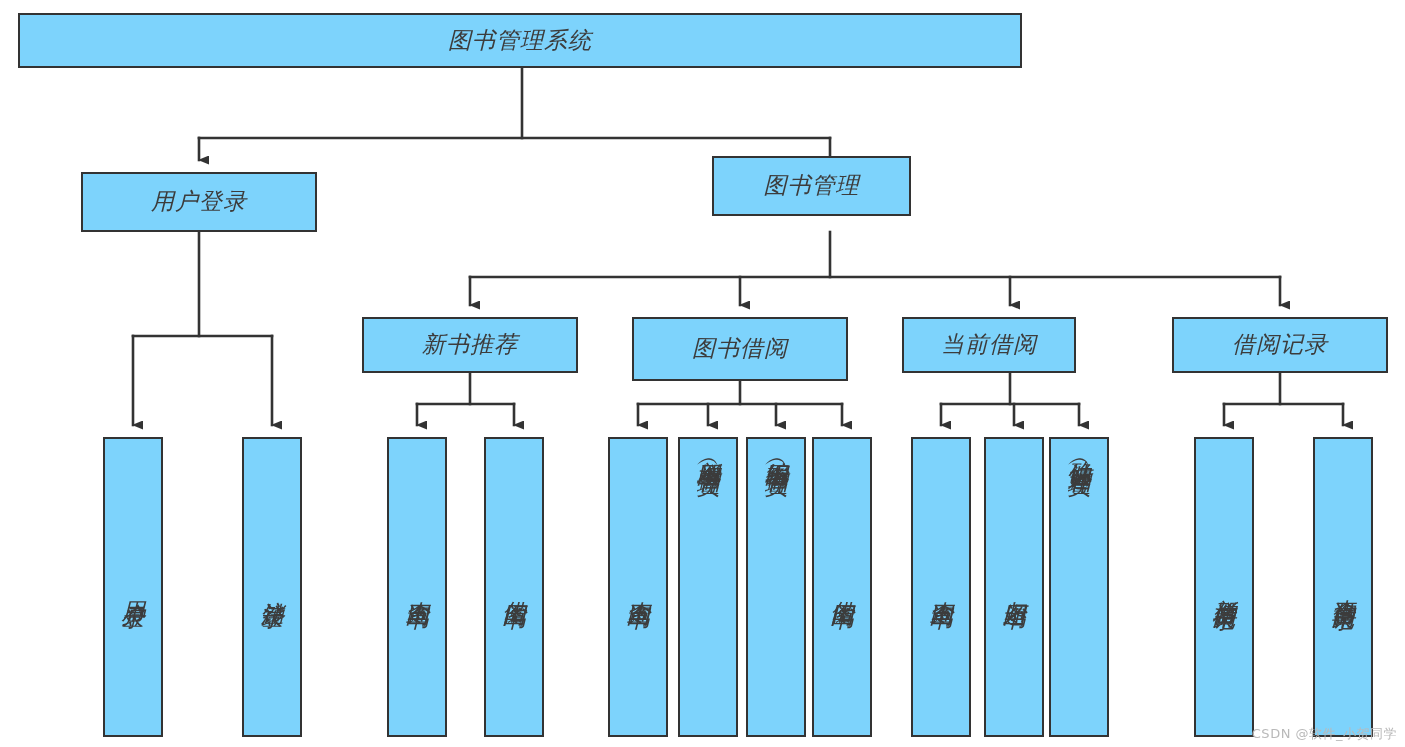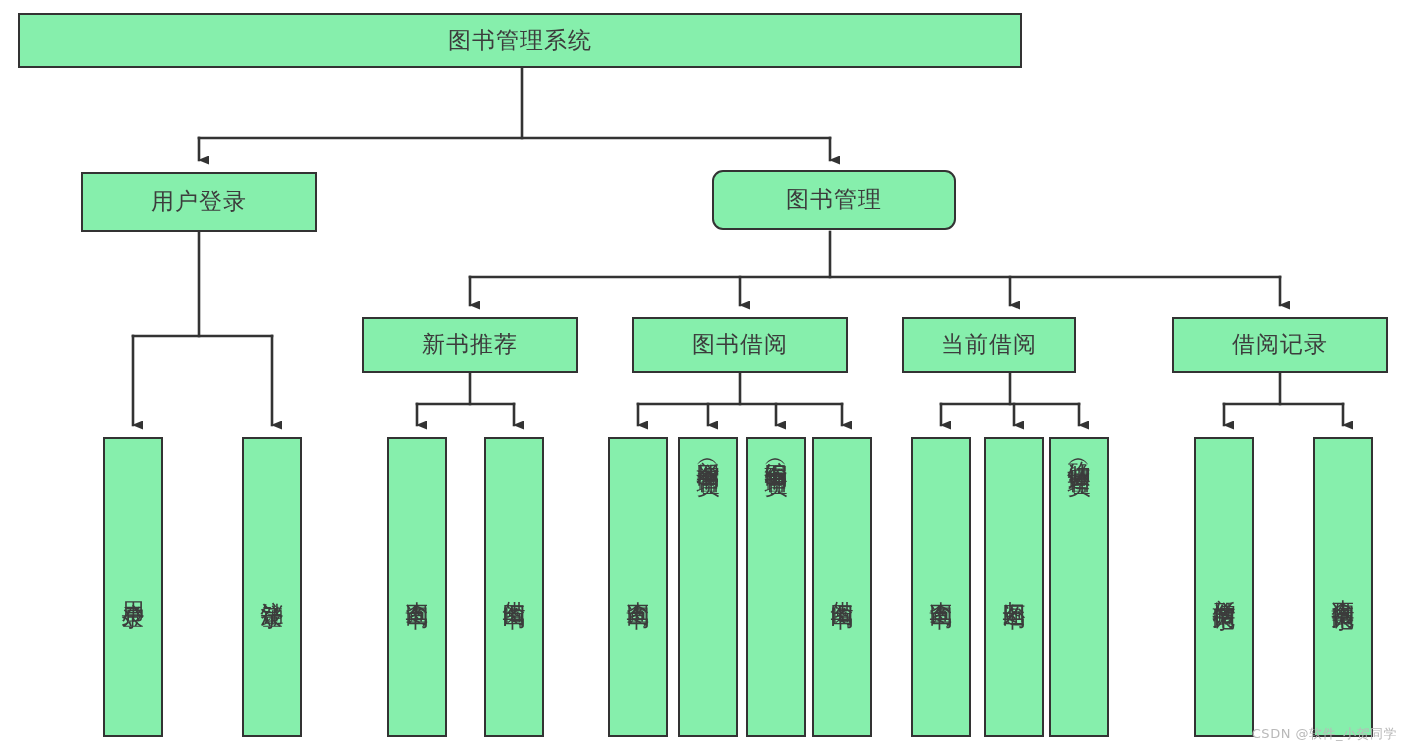--- a/index.html
+++ b/index.html
@@ -20,25 +20,26 @@
     left: 0;
     top: 0;
     width: 1405px;
     height: 747px;
     pointer-events: none;
   }
   .node {
     position: absolute;
     box-sizing: border-box;
     border: 2.5px solid #333333;
-    background: #86efac;
+    background: #7dd3fc;
     display: flex;
     align-items: center;
     justify-content: center;
     color: #3c3c3c;
+    font-style: italic;
   }
   .node.horizontal {
     font-size: 23px;
     letter-spacing: 1px;
     line-height: 1.2;
   }
   .node.vertical {
     writing-mode: vertical-rl;
     text-orientation: upright;
     font-size: 23px;
@@ -121,28 +122,28 @@
     </g>
   </svg>
 
   <div class="node horizontal" style="left:18px; top:13px; width:1004px; height:55px;">
     <span class="node-label">图书管理系统</span>
   </div>
 
   <div class="node horizontal" style="left:81px; top:172px; width:236px; height:60px;">
     <span class="node-label">用户登录</span>
   </div>
-  <div class="node horizontal" style="left:712px; top:170px; width:244px; height:60px;border-radius:11px;">
+  <div class="node horizontal" style="left:712px; top:156px; width:199px; height:60px;">
     <span class="node-label">图书管理</span>
   </div>
 
   <div class="node horizontal" style="left:362px; top:317px; width:216px; height:56px;">
     <span class="node-label">新书推荐</span>
   </div>
-  <div class="node horizontal" style="left:632px; top:317px; width:216px; height:56px;">
+  <div class="node horizontal" style="left:632px; top:317px; width:216px; height:64px;">
     <span class="node-label">图书借阅</span>
   </div>
   <div class="node horizontal" style="left:902px; top:317px; width:174px; height:56px;">
     <span class="node-label">当前借阅</span>
   </div>
   <div class="node horizontal" style="left:1172px; top:317px; width:216px; height:56px;text-align:right;">
     <span class="node-label">借阅记录</span>
   </div>
 
   <div class="node vertical centered" style="left:103px; top:437px; width:60px; height:300px;">

